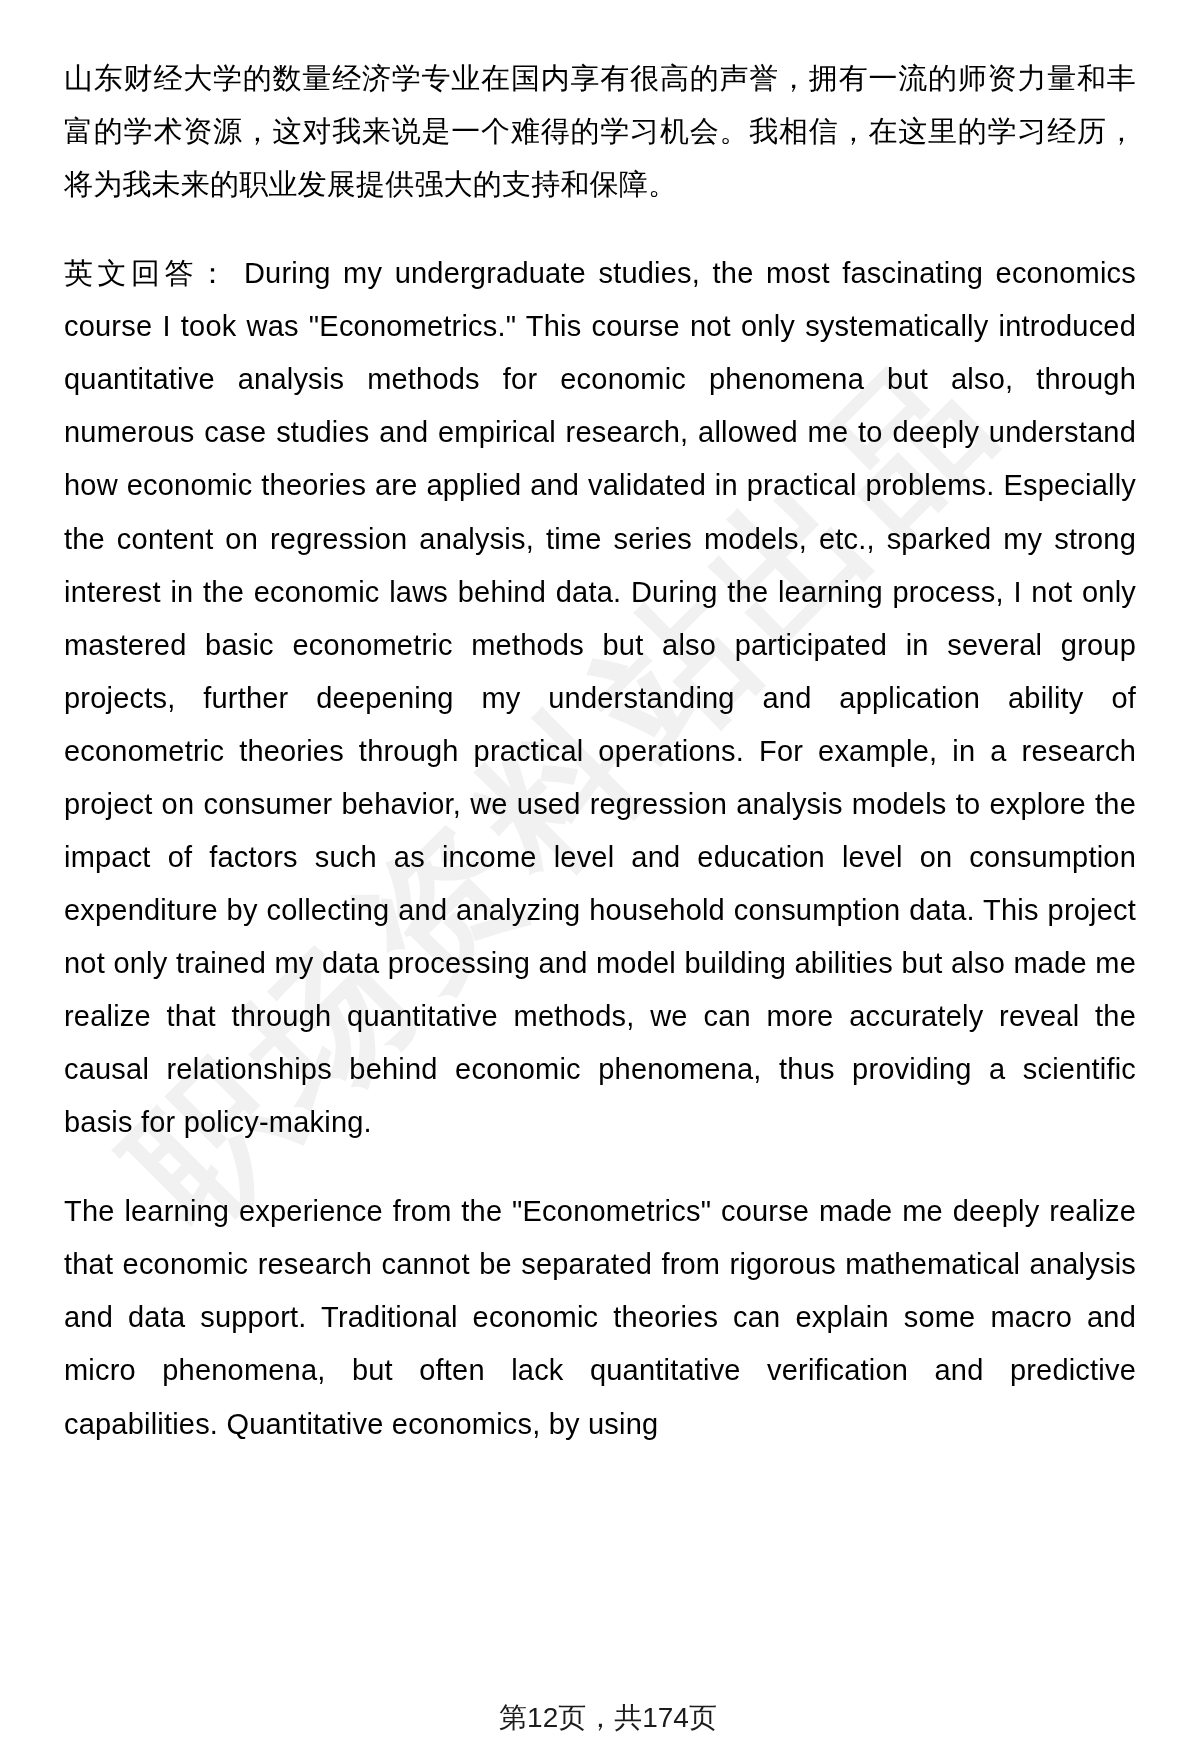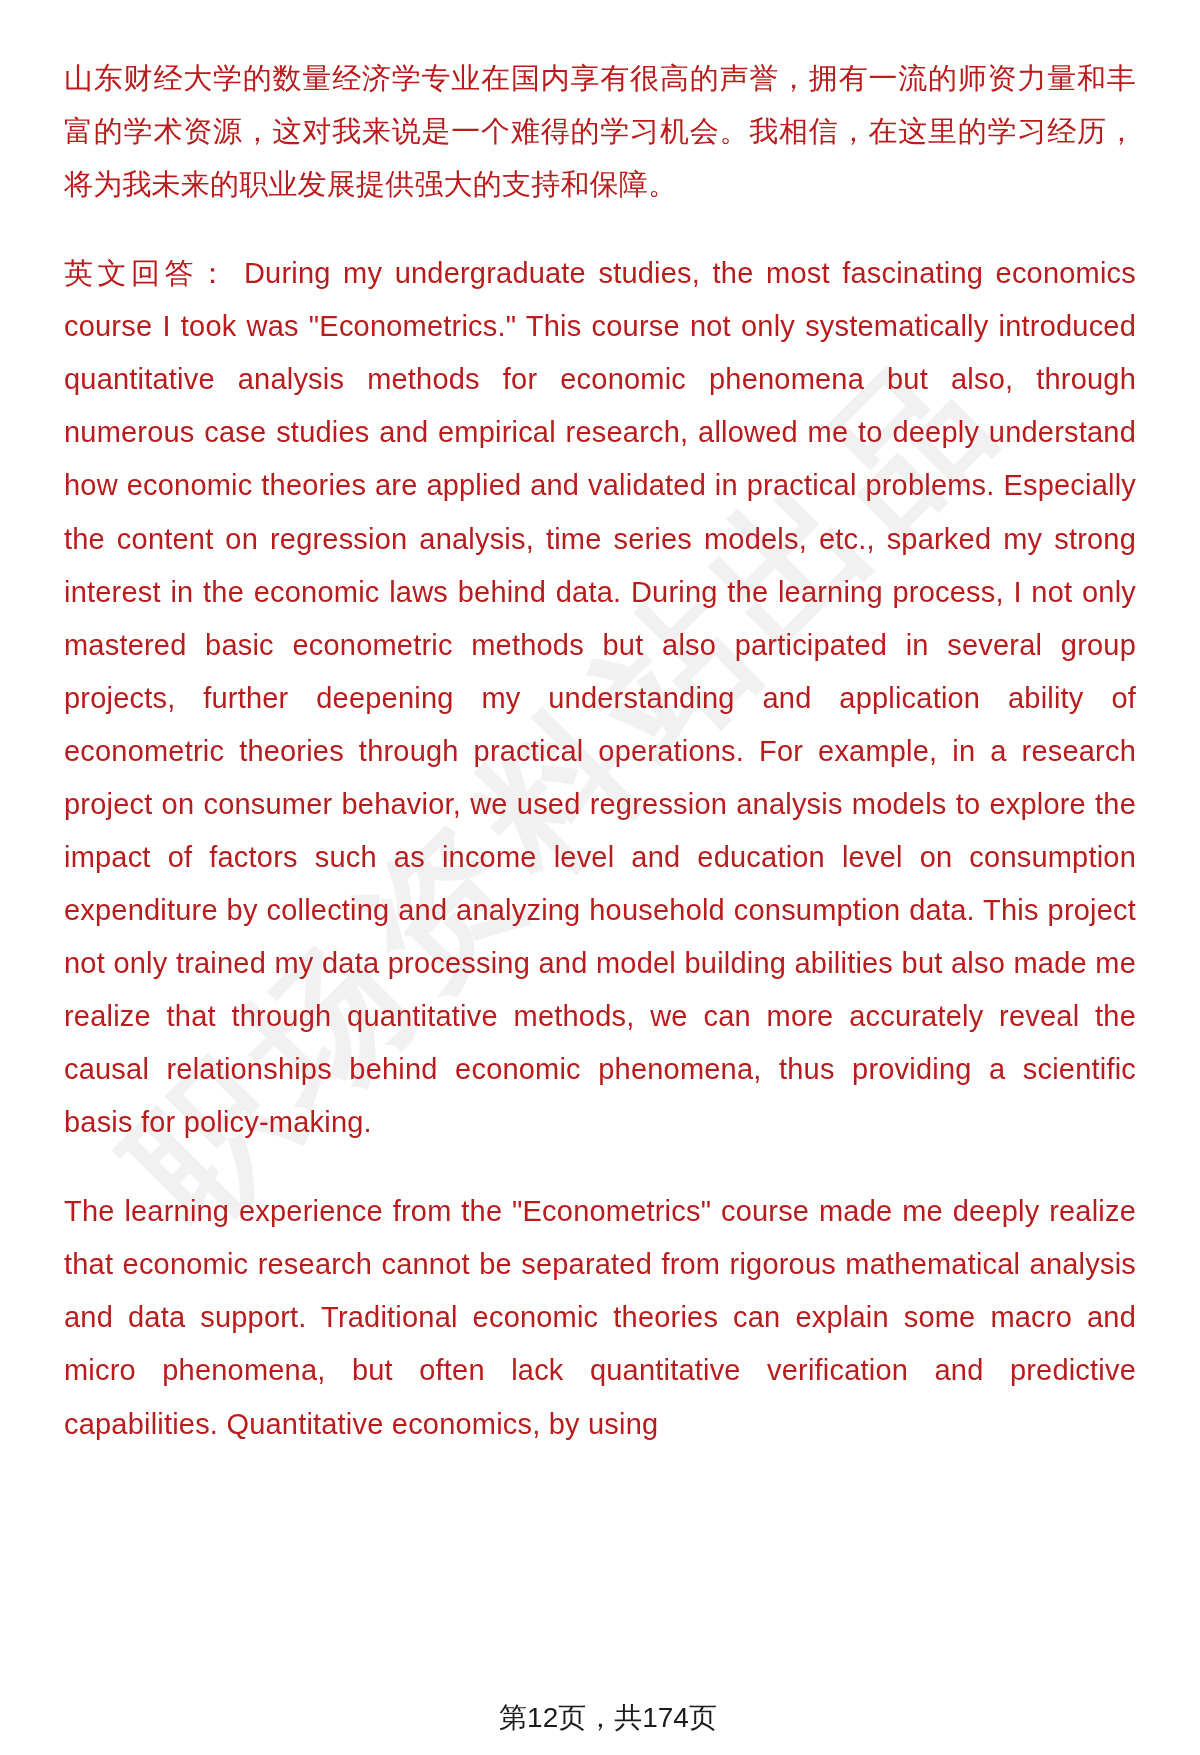--- a/index.html
+++ b/index.html
@@ -20,21 +20,21 @@
     width: 100%;
     height: 100%;
     box-sizing: border-box;
     padding: 52px 64px 0 64px;
   }
   .doc-paragraph {
     font-size: 29px;
     line-height: 1.83;
     text-align: justify;
     margin: 0 0 36px 0;
-    color: #b91c1c;
+    color: #000000;
     letter-spacing: 0.2px;
   }
   .watermark {
     position: absolute;
     top: 45%;
     left: 47%;
     transform: translate(-50%, -50%) rotate(-45deg);
     font-size: 150px;
     font-weight: bold;
     color: rgba(0, 0, 0, 0.055);

